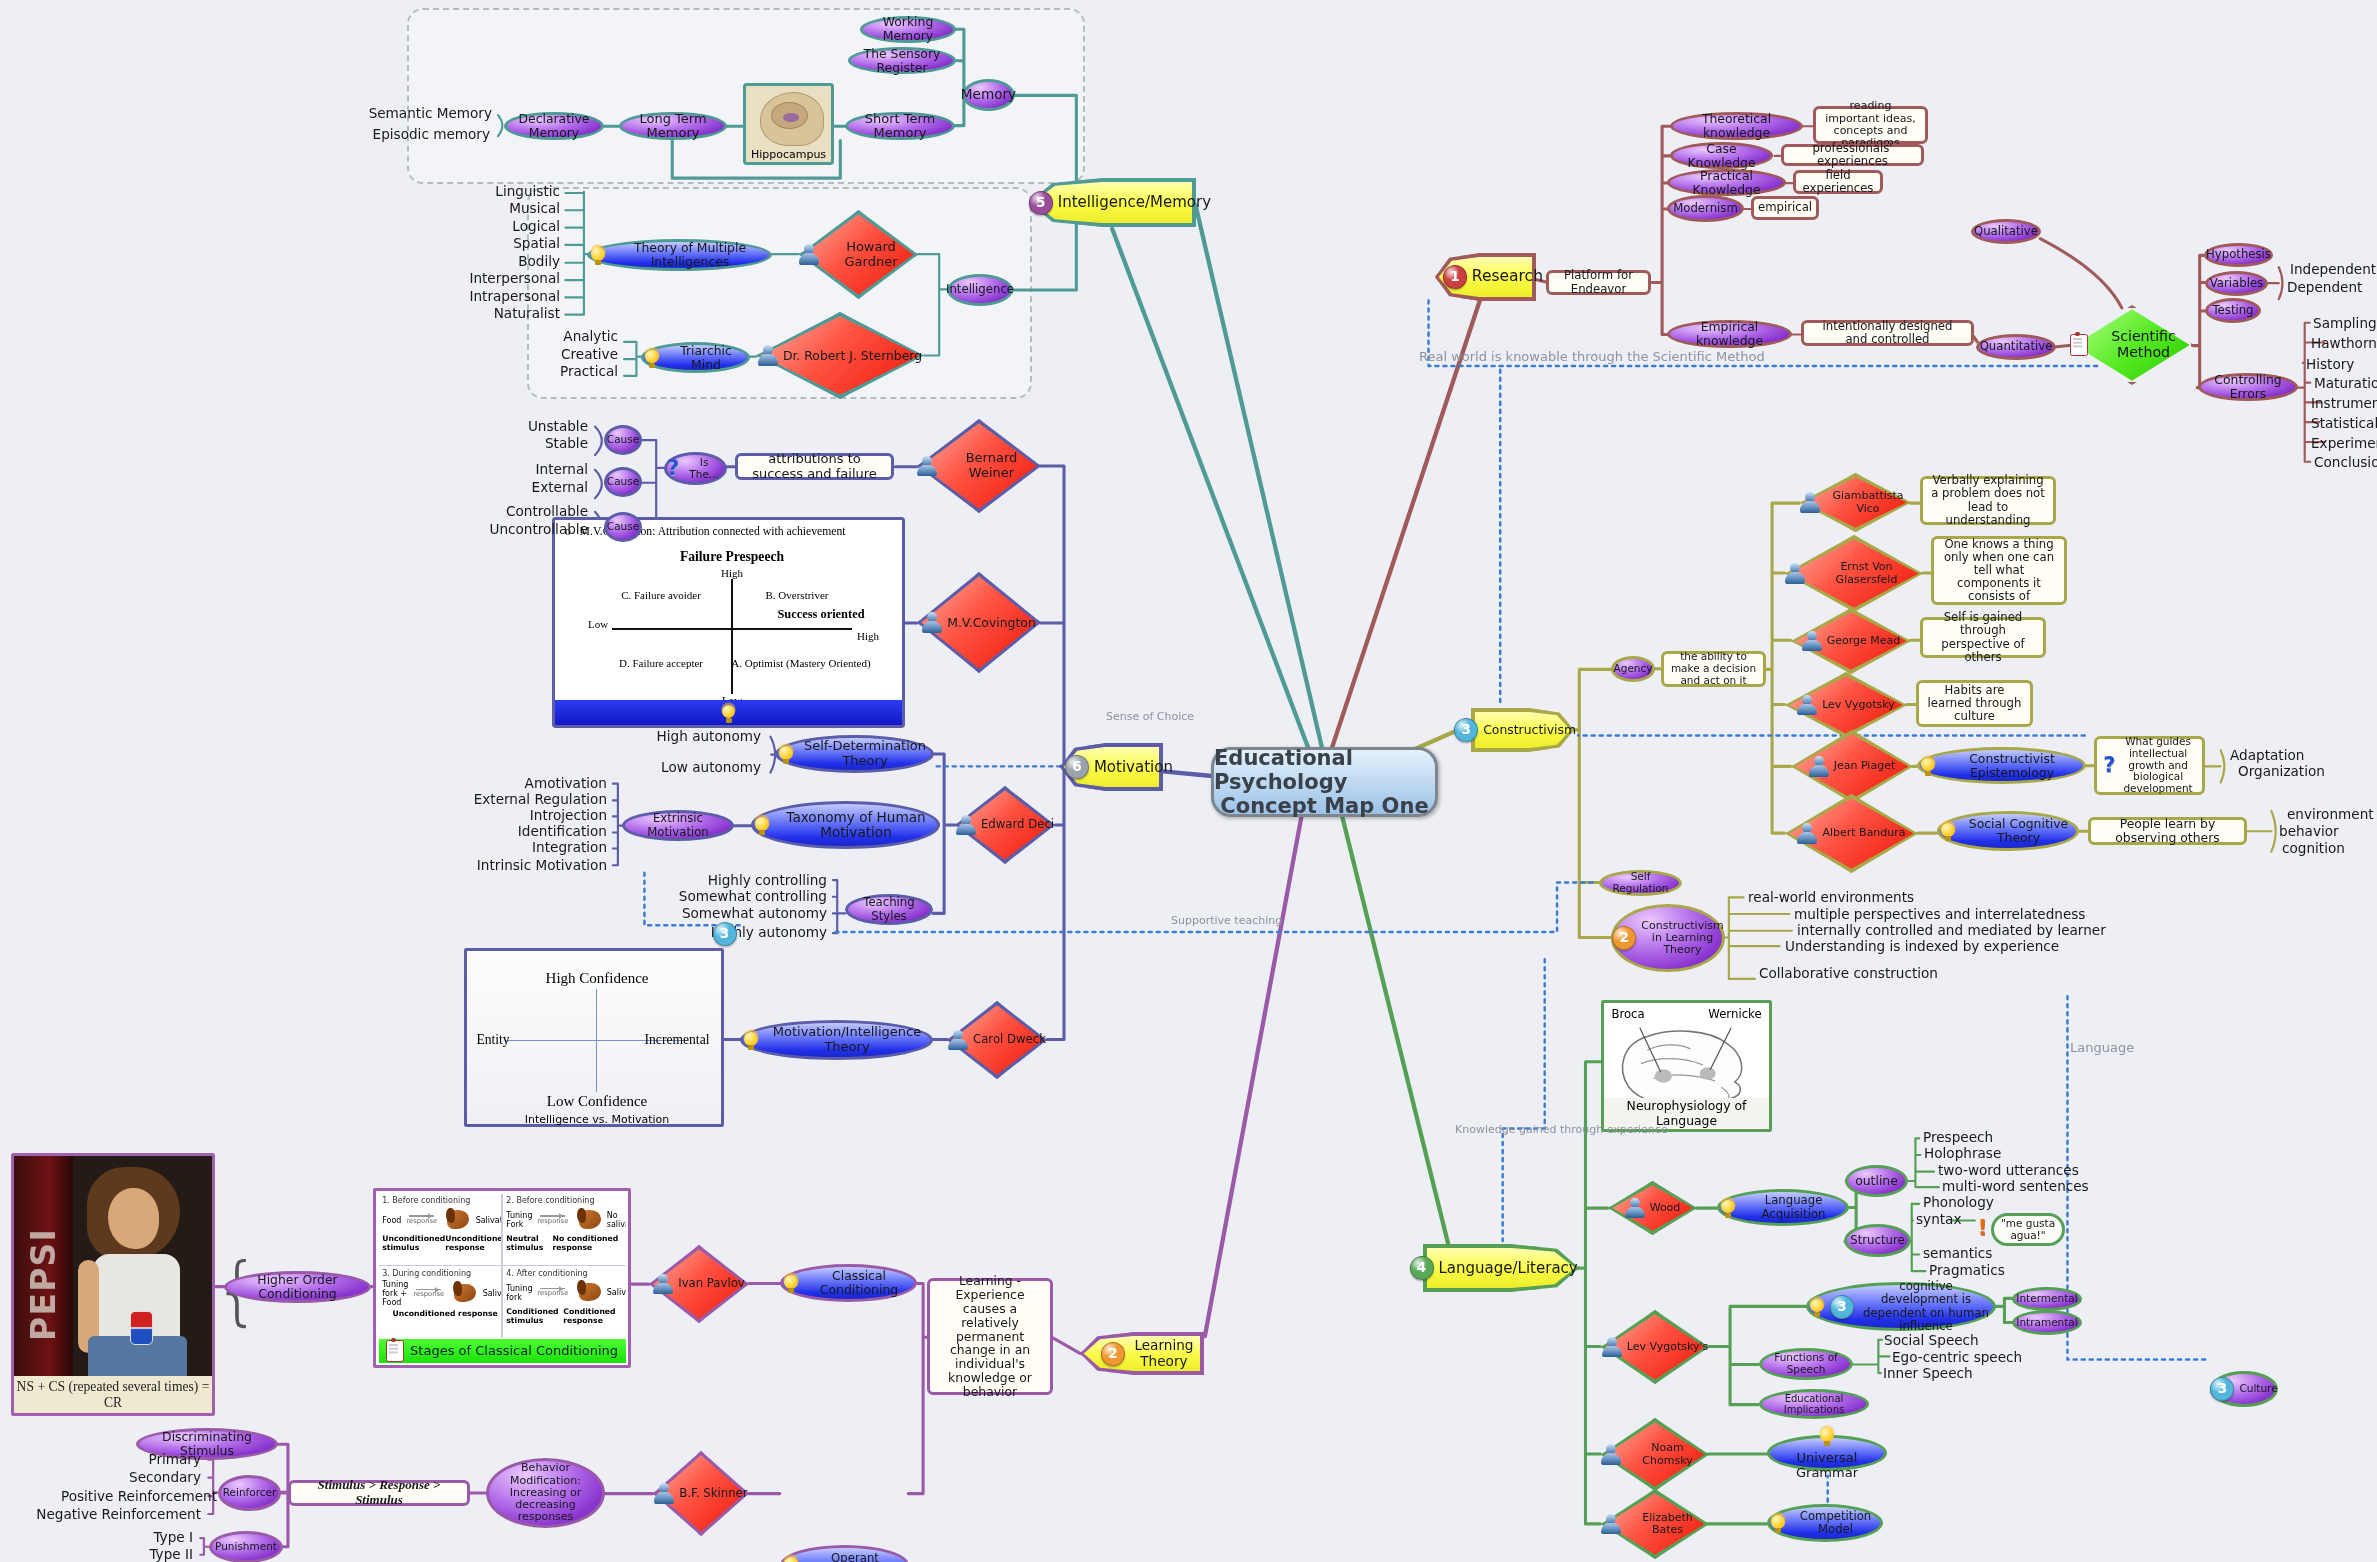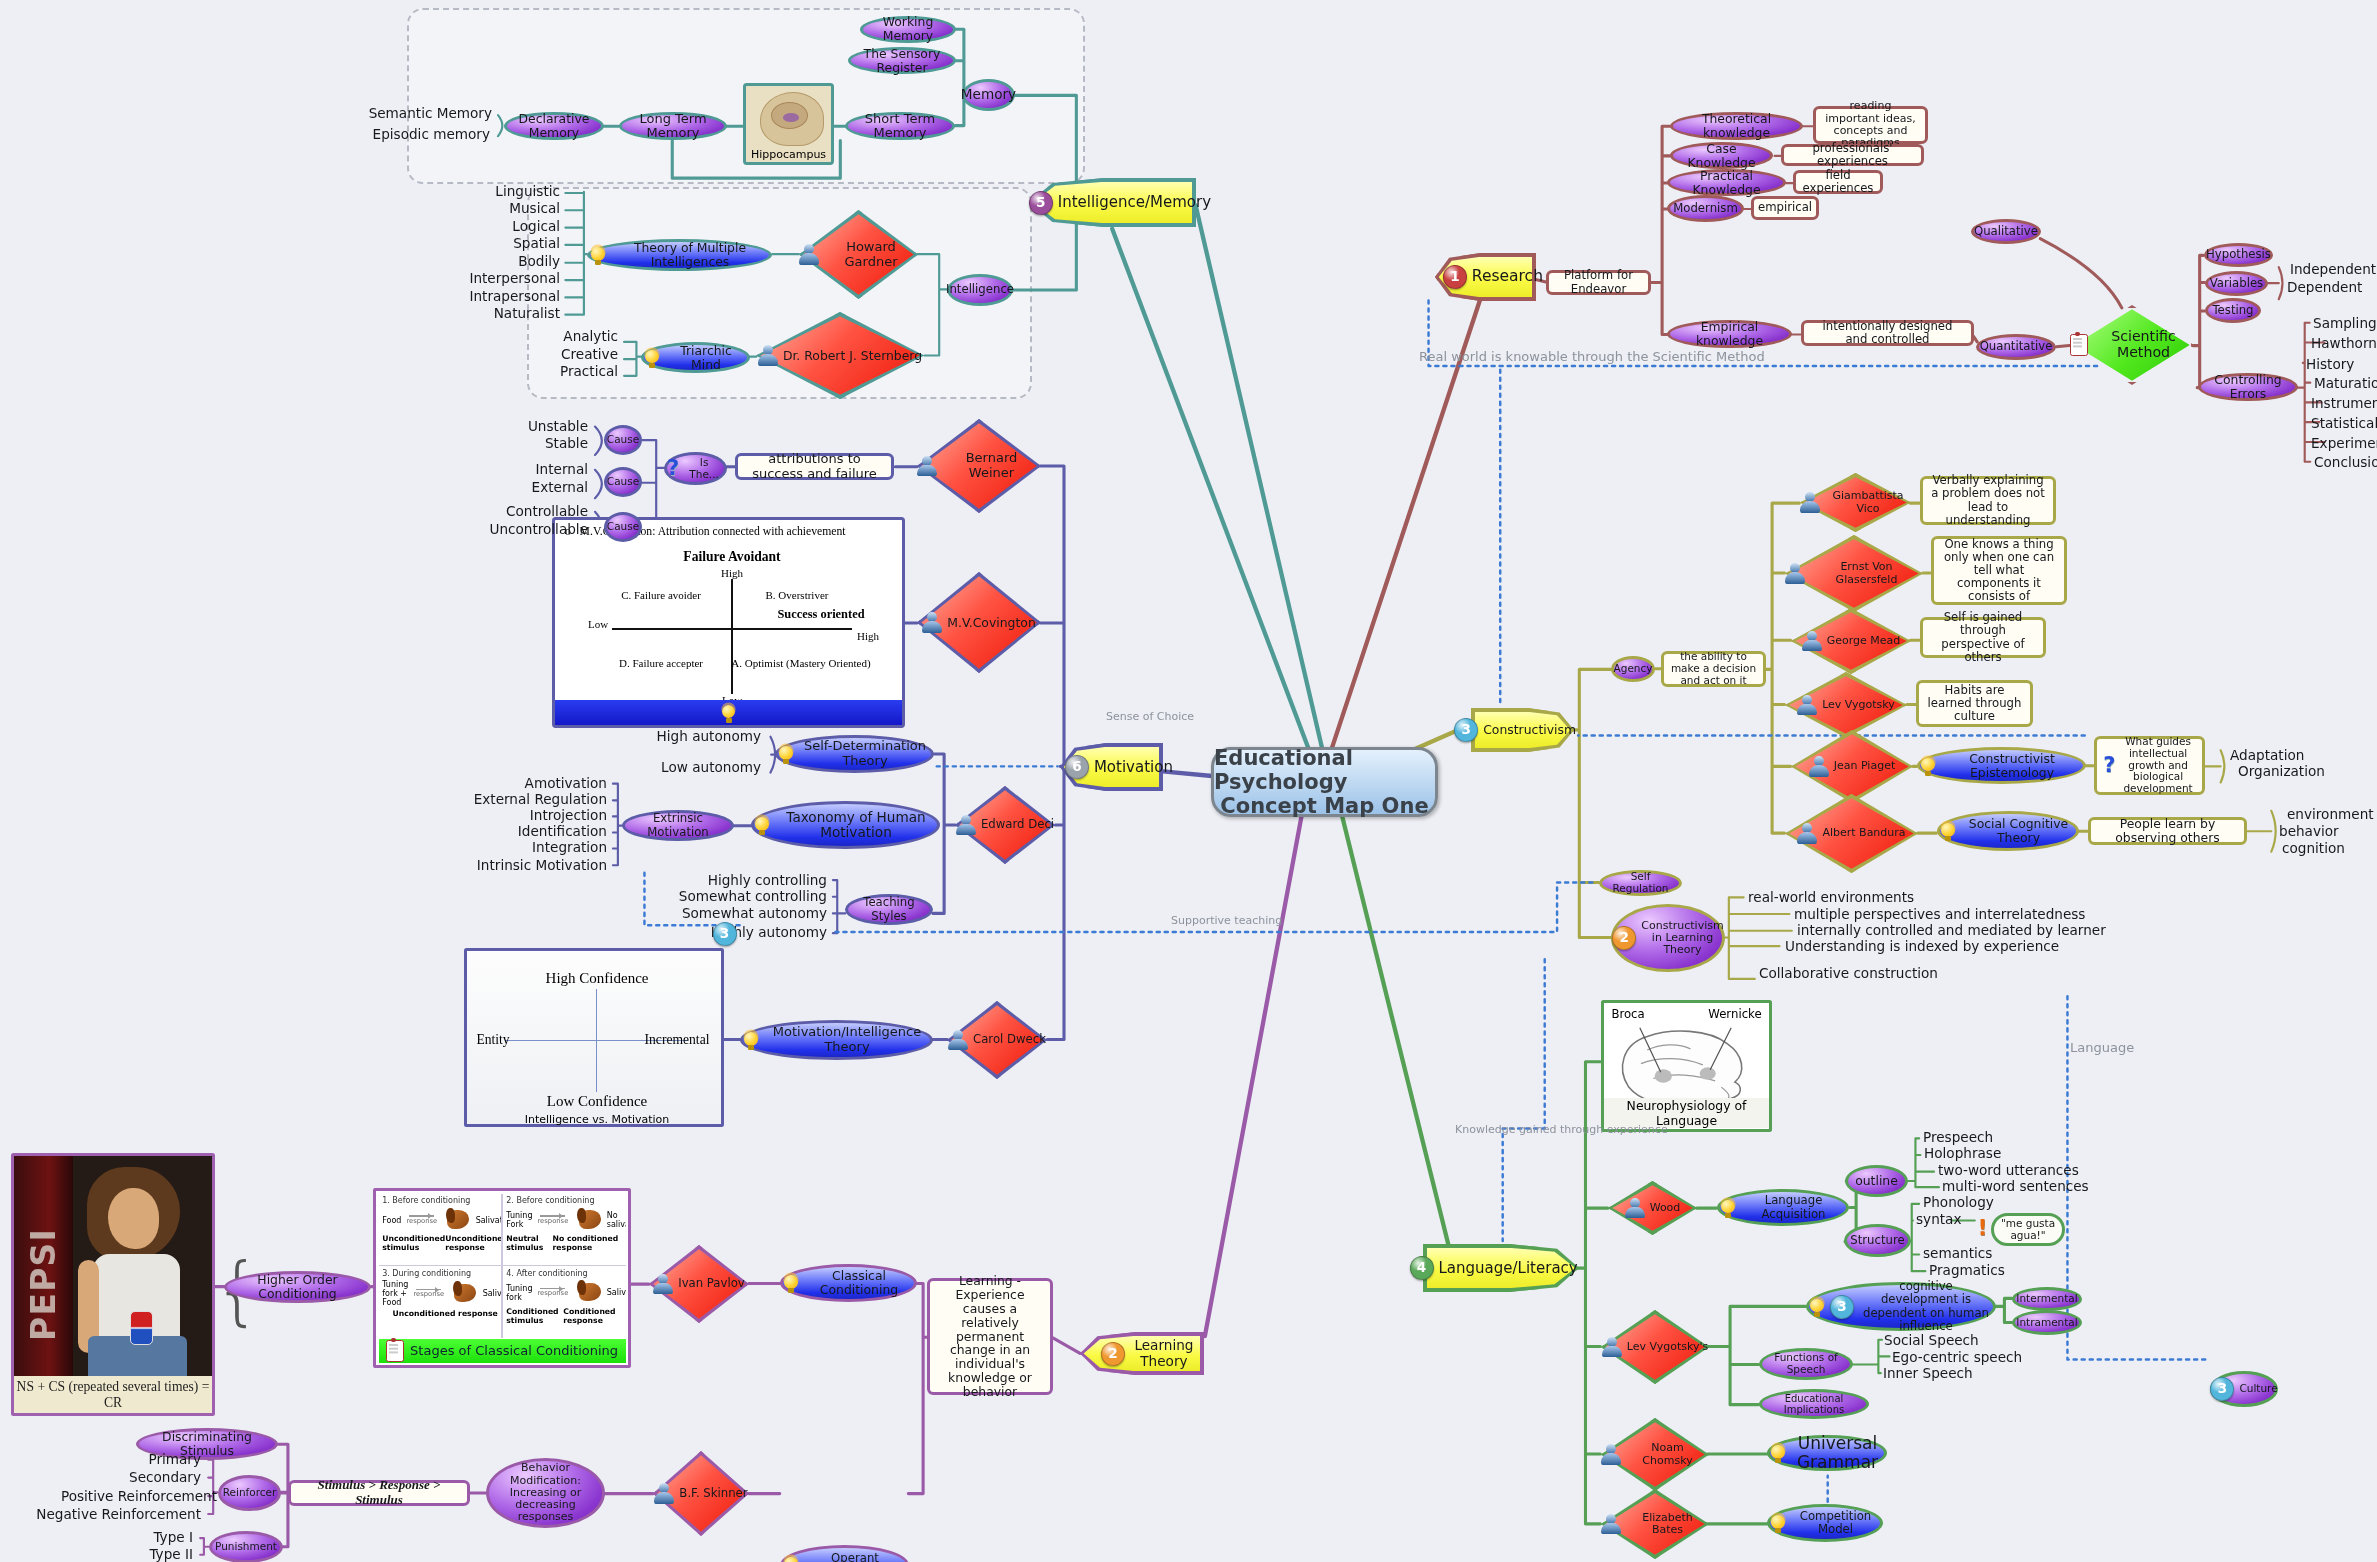--- a/index.html
+++ b/index.html
@@ -171,21 +171,21 @@
     <div class="cap" style="position:absolute;left:0;right:0;bottom:1.2px;font-size:11px;">Hippocampus</div>
   </div>
 
   <div class="imgbox" style="left:552px;top:517px;width:353px;height:211px;background:#fff;border:3.7px solid #5c5ca8;border-radius:3.7px;">
     <div class="serif" style="position:absolute;left:10px;top:5px;font-size:11.7px;">
       <span>o</span>&nbsp;&nbsp;
       <span>M.V.Covington:  Attribution connected with achievement</span>
     </div>
     <div class="axis" style="left:176px;top:59px;width:1.9px;height:115px;"></div>
     <div class="axis" style="left:57px;top:108px;width:240px;height:1.9px;"></div>
-    <span class="qx serif" style="left:177px;top:37px;font-weight:bold;font-size:13.6px;">Failure Avoidant</span>
+    <span class="qx serif" style="left:177px;top:37px;font-weight:bold;font-size:13.6px;">Failure Prespeech</span>
     <span class="qx serif" style="left:177px;top:53px;font-size:11px;">High</span>
     <span class="qx serif" style="left:106px;top:75px;font-size:11px;">C. Failure avoider</span>
     <span class="qx serif" style="left:242px;top:75px;font-size:11px;">B. Overstriver</span>
     <span class="qx serif" style="left:266px;top:94px;font-weight:bold;font-size:12.4px;">Success oriented</span>
     <span class="qx serif" style="left:43px;top:104px;font-size:11px;">Low</span>
     <span class="qx serif" style="left:313px;top:116px;font-size:11px;">High</span>
     <span class="qx serif" style="left:106px;top:143px;font-size:11px;">D. Failure accepter</span>
     <span class="qx serif" style="left:246px;top:143px;font-size:11px;">A. Optimist (Mastery Oriented)</span>
     <span class="qx serif" style="left:177px;top:180px;font-size:11px;">Low</span>
     <div class="bluebar">
@@ -622,21 +622,21 @@
       <div class="node ep bg" style="left: 2210px; top: 1371px; width: 68px; height: 36px; font-size: 10.5px;">
         <span class="sph sC">3</span>
         <span>Culture</span>
       </div>
       <div class="node dm bg" style="left: 1601px; top: 1418px; width: 108px; height: 73px; font-size: 11px;">
         <i class="sq bg" style="background: rgb(85, 160, 85);"></i>
         <i class="sq2"></i>
         <span class="ic ic-person"></span>
         <span>Noam Chomsky</span>
       </div>
-      <div class="node eb bg" style="left: 1767px; top: 1435px; width: 120px; height: 36px; font-size: 17px;">
+      <div class="node eb bg" style="left: 1767px; top: 1435px; width: 120px; height: 36px; font-size: 13px; flex-direction: column;">
         <span class="ic ic-bulb"></span>
         <span>Universal Grammar</span>
       </div>
       <div class="node dm bg" style="left: 1601px; top: 1489px; width: 108px; height: 70px; font-size: 11px;">
         <i class="sq bg" style="background: rgb(85, 160, 85);"></i>
         <i class="sq2"></i>
         <span class="ic ic-person"></span>
         <span>Elizabeth Bates</span>
       </div>
       <div class="node eb bg" style="left: 1767px; top: 1504px; width: 116px; height: 38px; font-size: 11.7px;">

